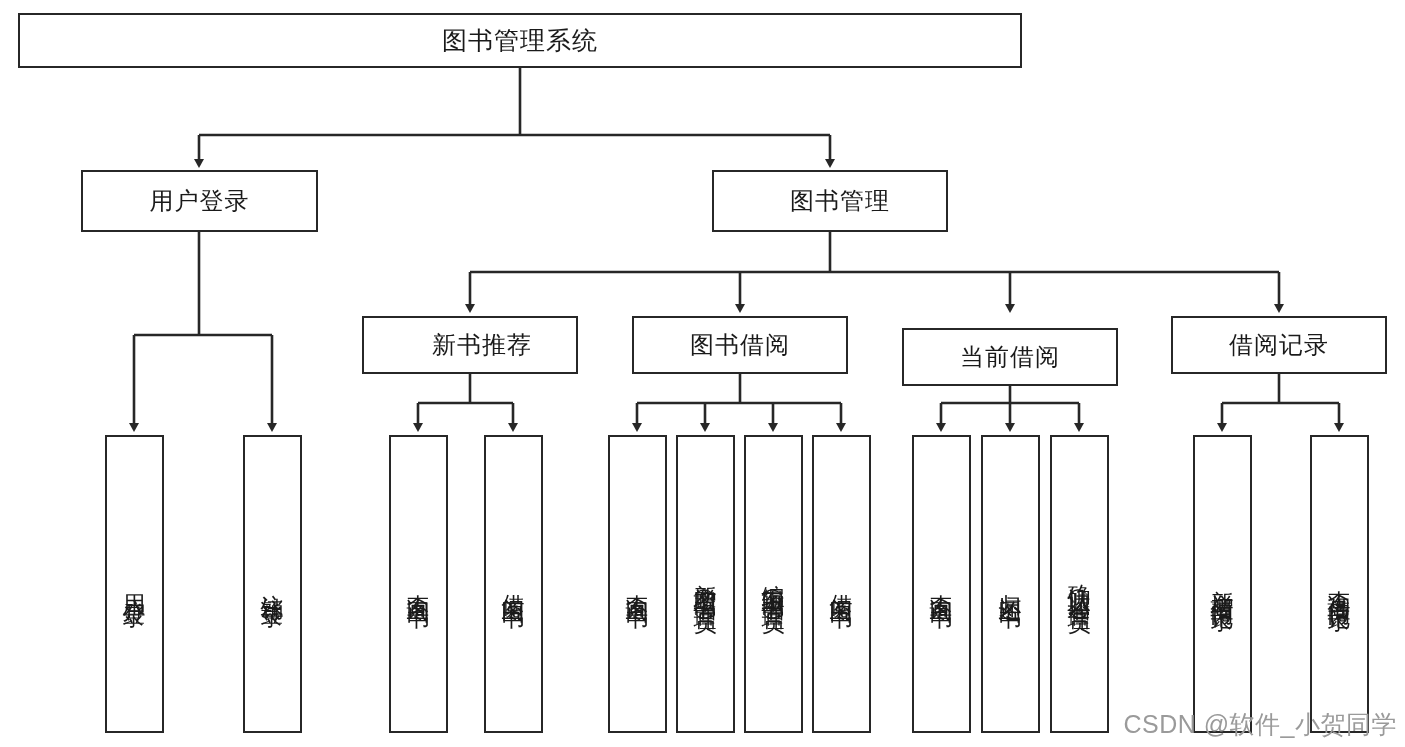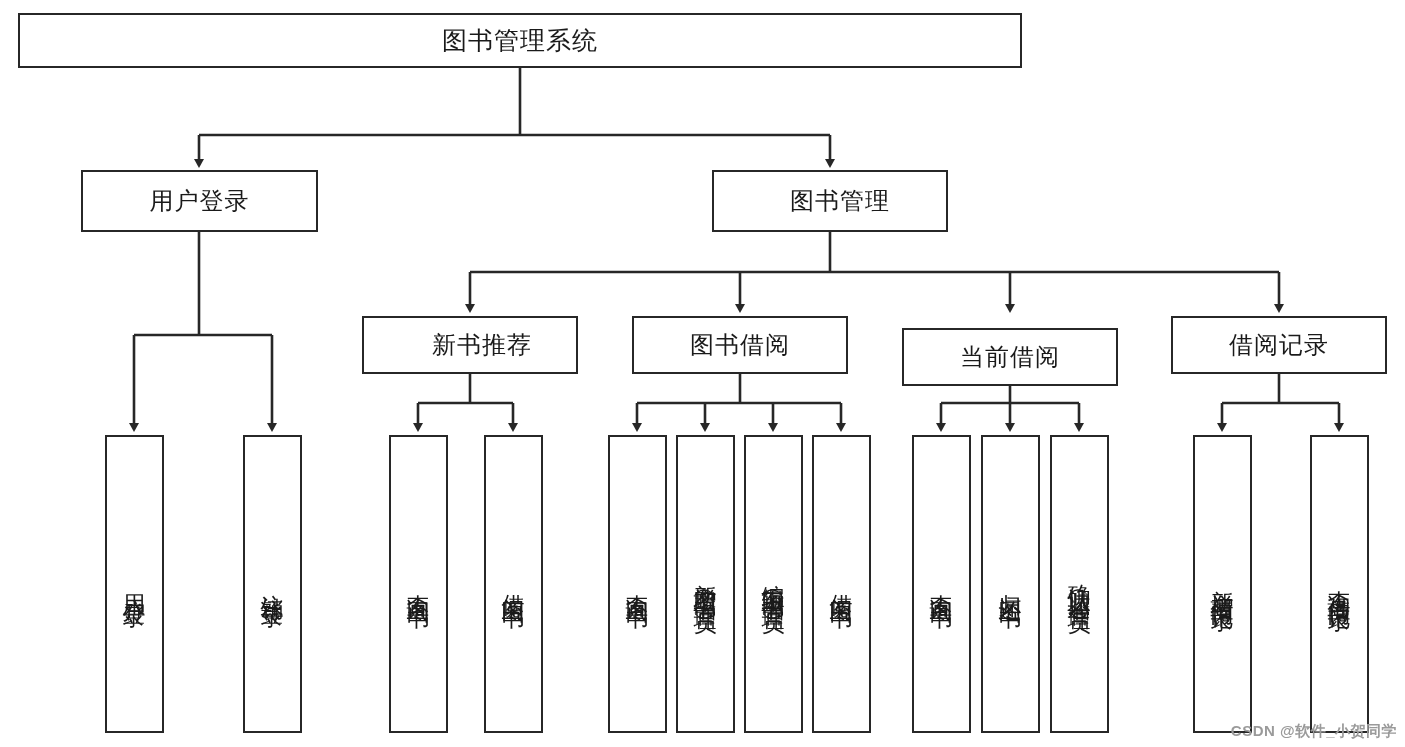--- a/index.html
+++ b/index.html
@@ -58,26 +58,25 @@
   }
   .node.vert > span {
     writing-mode: vertical-rl;
     text-orientation: upright;
     display: block;
   }
   #watermark {
     position: absolute;
     right: 8px;
     bottom: 6px;
-    font-size: 15px;
+    font-size: 25px;
     color: #9a9a9a;
     letter-spacing: 0.5px;
     z-index: 5;
     white-space: nowrap;
-    font-weight: bold;
   }
 </style>
 </head>
 <body>
 
 <div id="canvas">
 
   <svg id="edges" viewBox="0 0 1405 747" xmlns="http://www.w3.org/2000/svg">
     <defs>
       <marker id="arw" markerWidth="9" markerHeight="10" refX="1" refY="5" orient="auto" markerUnits="userSpaceOnUse">

